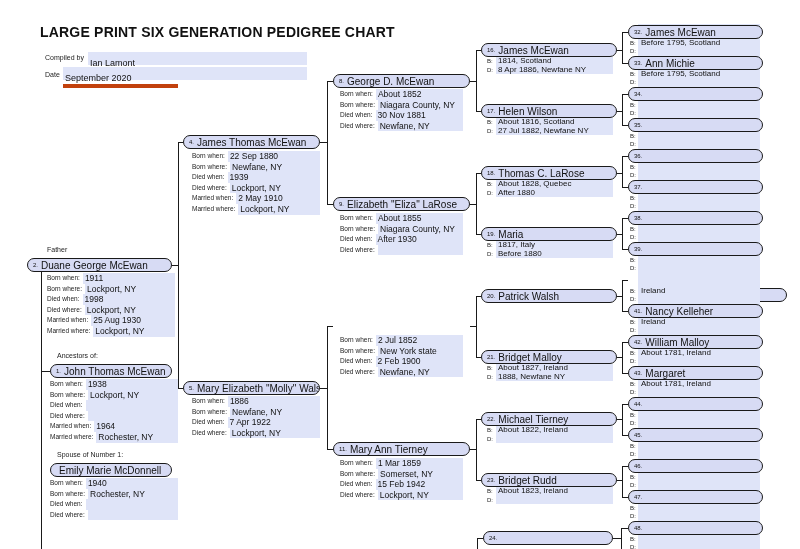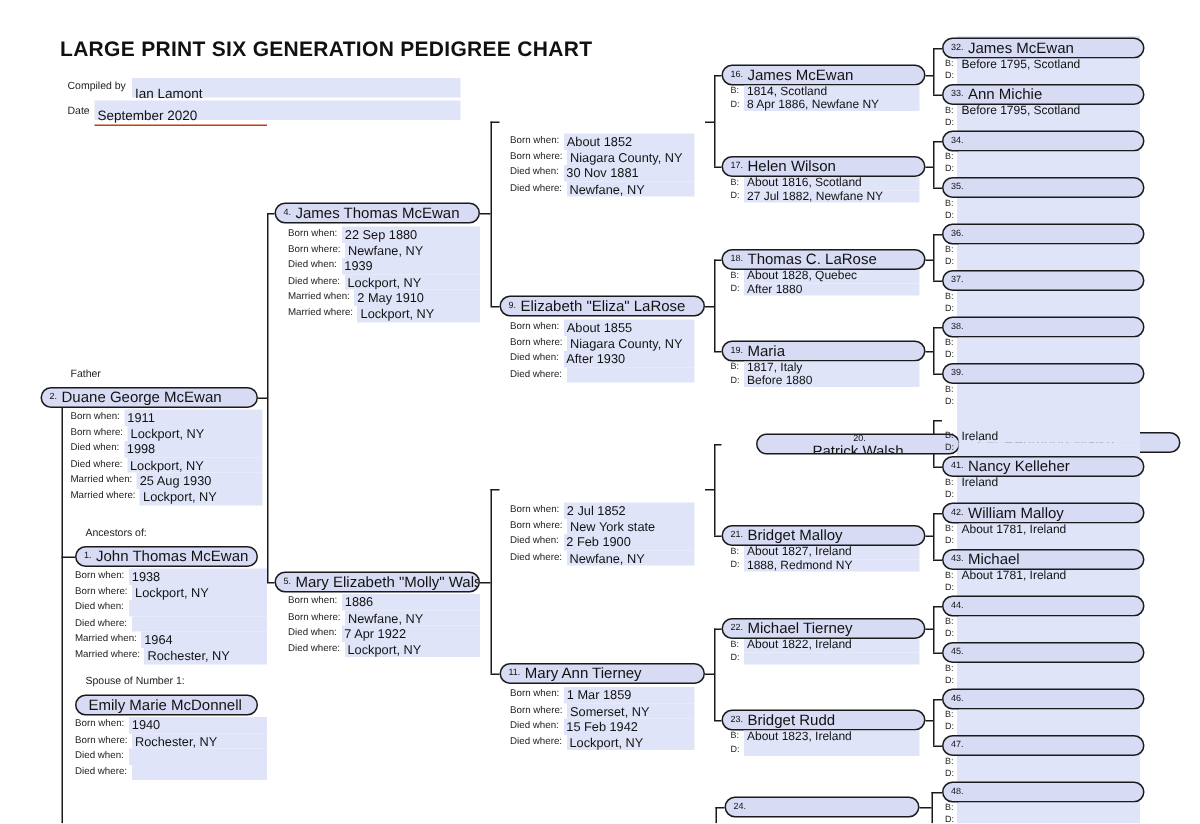--- a/index.html
+++ b/index.html
@@ -6,21 +6,21 @@
     --box-fill:#d7dbf4;
     --value-fill:#dfe4f8;
     --line-color:#1a1a1a;
   }
   html,body{margin:0;padding:0;background:#fff;}
   .page{position:relative;width:800px;height:549px;background:#fff;overflow:hidden;
         font-family:"Liberation Sans",sans-serif;color:#111;}
   .title{position:absolute;left:40px;top:24px;font-size:14px;font-weight:bold;letter-spacing:.2px;white-space:nowrap;}
   .formlabel{position:absolute;font-size:7px;color:#222;white-space:nowrap;}
   .formfield{position:absolute;background:var(--value-fill);}
-  .formval{display:inline-block;font-size:9px;line-height:12px;color:#111;border-bottom:1px solid #c2410c;
+  .formval{display:inline-block;font-size:9px;line-height:12px;color:#111;border-bottom:4px solid #c2410c;
            padding:1px 2px 0 2px;white-space:nowrap;box-sizing:border-box;}
   .seclabel{position:absolute;font-size:7px;color:#222;white-space:nowrap;}
   .stadium{position:absolute;height:14px;box-sizing:border-box;border:1px solid var(--line-color);
            border-radius:7px;background:var(--box-fill);display:flex;align-items:center;overflow:hidden;}
   .num{font-size:6px;color:#111;margin:0 3px 0 5px;flex:none;}
   .nonum{padding-left:8px;}
   .pname{font-size:10px;color:#111;white-space:nowrap;}
   .rows{position:absolute;}
   .drow{display:flex;height:10.6px;}
   .dlabel{font-size:6.5px;line-height:10.6px;color:#222;white-space:nowrap;flex:none;padding-right:3px;}
@@ -272,20 +272,24 @@
     <div class="drow">
         <span class="dlabel">Died when:</span>
         <span class="dval">7 Apr 1922</span>
       </div>
     <div class="drow">
         <span class="dlabel">Died where:</span>
         <span class="dval">Lockport, NY</span>
       </div>
   </div>
 
+  <div class="stadium" style="left:333px;top:74px;width:137px;">
+    <span class="num">8.</span>
+    <span class="pname">George D. McEwan</span>
+  </div>
   <div class="rows" style="left:340px;top:89px;width:123px;">
     <div class="drow">
         <span class="dlabel">Born when:</span>
         <span class="dval">About 1852</span>
       </div>
     <div class="drow">
         <span class="dlabel">Born where:</span>
         <span class="dval">Niagara County, NY</span>
       </div>
     <div class="drow">
@@ -416,37 +420,37 @@
     <div class="bdrow">
         <span class="bdlabel">B:</span>
         <span class="bdval">1817, Italy</span>
       </div>
     <div class="bdrow">
         <span class="bdlabel">D:</span>
         <span class="bdval">Before 1880</span>
       </div>
   </div>
 
-  <div class="stadium" style="left:504px;top:289px;width:136px;flex-direction:column;">
+  <div class="stadium" style="left:481px;top:289px;width:136px;">
       <span class="num">20.</span>
       <span class="pname">Patrick Walsh</span>
     </div>
 
   <div class="stadium" style="left:481px;top:350px;width:136px;">
       <span class="num">21.</span>
       <span class="pname">Bridget Malloy</span>
     </div>
   <div class="bd" style="left:487px;top:364px;width:126px;">
     <div class="bdrow">
         <span class="bdlabel">B:</span>
         <span class="bdval">About 1827, Ireland</span>
       </div>
     <div class="bdrow">
         <span class="bdlabel">D:</span>
-        <span class="bdval">1888, Redmond NY</span>
+        <span class="bdval">1888, Newfane NY</span>
       </div>
   </div>
 
   <div class="stadium" style="left:481px;top:412px;width:136px;">
       <span class="num">22.</span>
       <span class="pname">Michael Tierney</span>
     </div>
   <div class="bd" style="left:487px;top:426px;width:126px;">
     <div class="bdrow">
         <span class="bdlabel">B:</span>
@@ -638,21 +642,21 @@
         <span class="bdval">About 1781, Ireland</span>
       </div>
     <div class="bdrow">
         <span class="bdlabel">D:</span>
         <span class="bdval"></span>
       </div>
   </div>
 
   <div class="stadium" style="left:628px;top:366px;width:135px;">
       <span class="num">43.</span>
-      <span class="pname">Michael</span>
+      <span class="pname">Margaret</span>
     </div>
   <div class="bd g6" style="left:630px;top:380px;width:130px;">
     <div class="bdrow">
         <span class="bdlabel">B:</span>
         <span class="bdval">About 1781, Ireland</span>
       </div>
     <div class="bdrow">
         <span class="bdlabel">D:</span>
         <span class="bdval"></span>
       </div>

